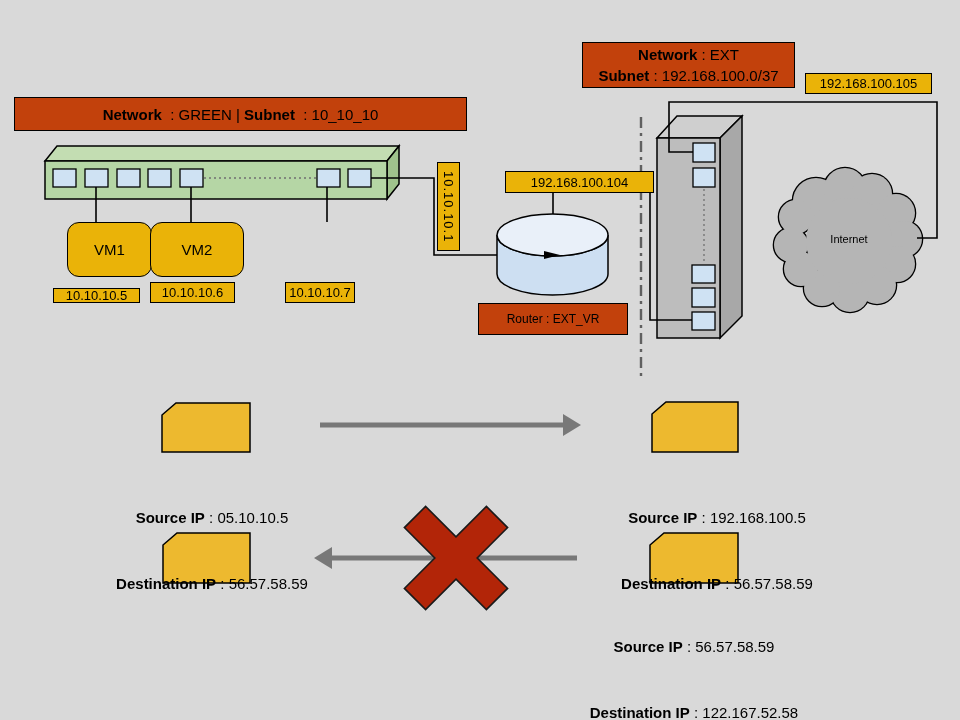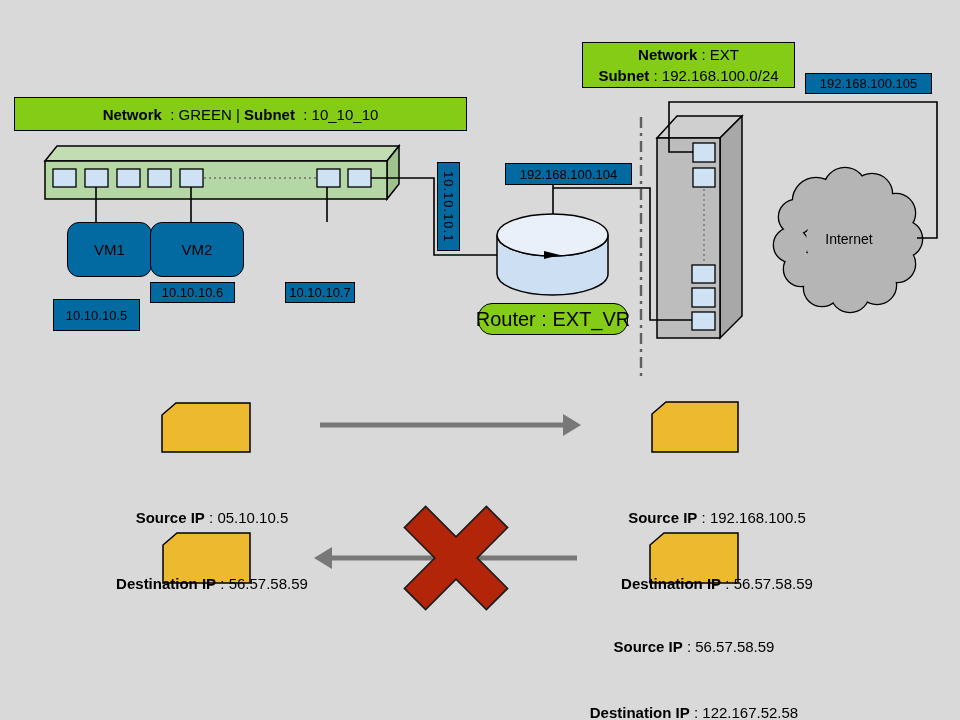--- a/index.html
+++ b/index.html
@@ -7,36 +7,36 @@
     position:relative;width:960px;height:720px;background:#d9d9d9;
     overflow:hidden;font-family:"Liberation Sans","DejaVu Sans",sans-serif;color:#000;
   }
   #stage *{box-sizing:border-box;}
   svg{position:absolute;left:0;top:0;}
   .abs{position:absolute;}
   .box{
     border:1.5px solid #000;display:flex;align-items:center;justify-content:center;
     text-align:center;white-space:pre;
   }
-  .gray{background:#84cc16;}
-  .blue{background:#0369a1;}
+  .gray{background:#c2410c;}
+  .blue{background:#eab308;}
   .f15{font-size:15px;}
-  .f16{font-size:20px;border-radius:14px;}
+  .f16{font-size:12px;}
   .f13{font-size:13px;}
   .b{font-weight:700;}
   .banner-line{line-height:21px;white-space:pre;}
   .vnode{border-radius:12px;font-size:15px;}
   .vert{
     writing-mode:vertical-rl;text-orientation:mixed;letter-spacing:1px;
   }
   .caption{
     position:absolute;width:266px;text-align:center;font-size:15px;line-height:22px;white-space:pre;
   }
   .plain-label{
-    position:absolute;display:flex;align-items:center;justify-content:center;font-size:14px;
+    position:absolute;display:flex;align-items:center;justify-content:center;font-size:11px;
   }
 </style>
 </head>
 <body>
 
 <div id="stage">
 
   <svg width="960" height="720" viewBox="0 0 960 720">
 
     <g>
@@ -140,33 +140,33 @@
 
     <polygon points="486.4,506.4 507.6,527.6 477.2,558 507.6,588.4 486.4,609.6 456,579.2 425.6,609.6 404.4,588.4 434.8,558 404.4,527.6 425.6,506.4 456,536.8" fill="#b22508" stroke="#1a1a1a" stroke-width="1.6"></polygon>
   </svg>
 
   <div class="abs box gray f15" style="left:14px;top:97px;width:453px;height:34px;">
     <span class="b">Network</span><span>  : GREEN | </span><span class="b">Subnet</span><span>  : 10_10_10</span>
   </div>
 
   <div class="abs box gray f15" style="left:582px;top:42px;width:213px;height:46px;flex-direction:column;">
     <div class="banner-line"><span class="b">Network</span><span> : EXT</span></div>
-    <div class="banner-line"><span class="b">Subnet</span><span> : 192.168.100.0/24</span></div>
+    <div class="banner-line"><span class="b">Subnet</span><span> : 192.168.100.0/37</span></div>
   </div>
 
   <div class="abs box gray f16" style="left:478px;top:303px;width:150px;height:32px;">Router : EXT_VR</div>
 
-  <div class="abs box blue f13" style="left:505px;top:163px;width:127px;height:22px;">192.168.100.104</div>
+  <div class="abs box blue f13" style="left:505px;top:171px;width:149px;height:22px;">192.168.100.104</div>
   <div class="abs box blue f13" style="left:805px;top:73px;width:127px;height:21px;">192.168.100.105</div>
   <div class="abs box blue f13 vert" style="left:437px;top:162px;width:23px;height:89px;">10.10.10.1</div>
 
   <div class="abs box blue vnode" style="left:67px;top:222px;width:85px;height:55px;">VM1</div>
   <div class="abs box blue vnode" style="left:150px;top:222px;width:94px;height:55px;">VM2</div>
 
-  <div class="abs box blue f13" style="left:53px;top:299px;width:87px;height:32px;text-align:center;">10.10.10.5</div>
+  <div class="abs box blue f13" style="left:53px;top:288px;width:87px;height:15px;text-align:center;">10.10.10.5</div>
   <div class="abs box blue f13" style="left:150px;top:282px;width:85px;height:21px;">10.10.10.6</div>
   <div class="abs box blue f13" style="left:285px;top:282px;width:70px;height:21px;">10.10.10.7</div>
 
   <div class="plain-label" style="left:789px;top:228px;width:120px;height:22px;">Internet</div>
 
   <div class="caption" style="left:79px;top:463px;">
     <div><span class="b">Source IP</span><span> : 05.10.10.5</span></div>
     <div><span class="b">Destination IP</span><span> : 56.57.58.59</span></div>
   </div>
 

